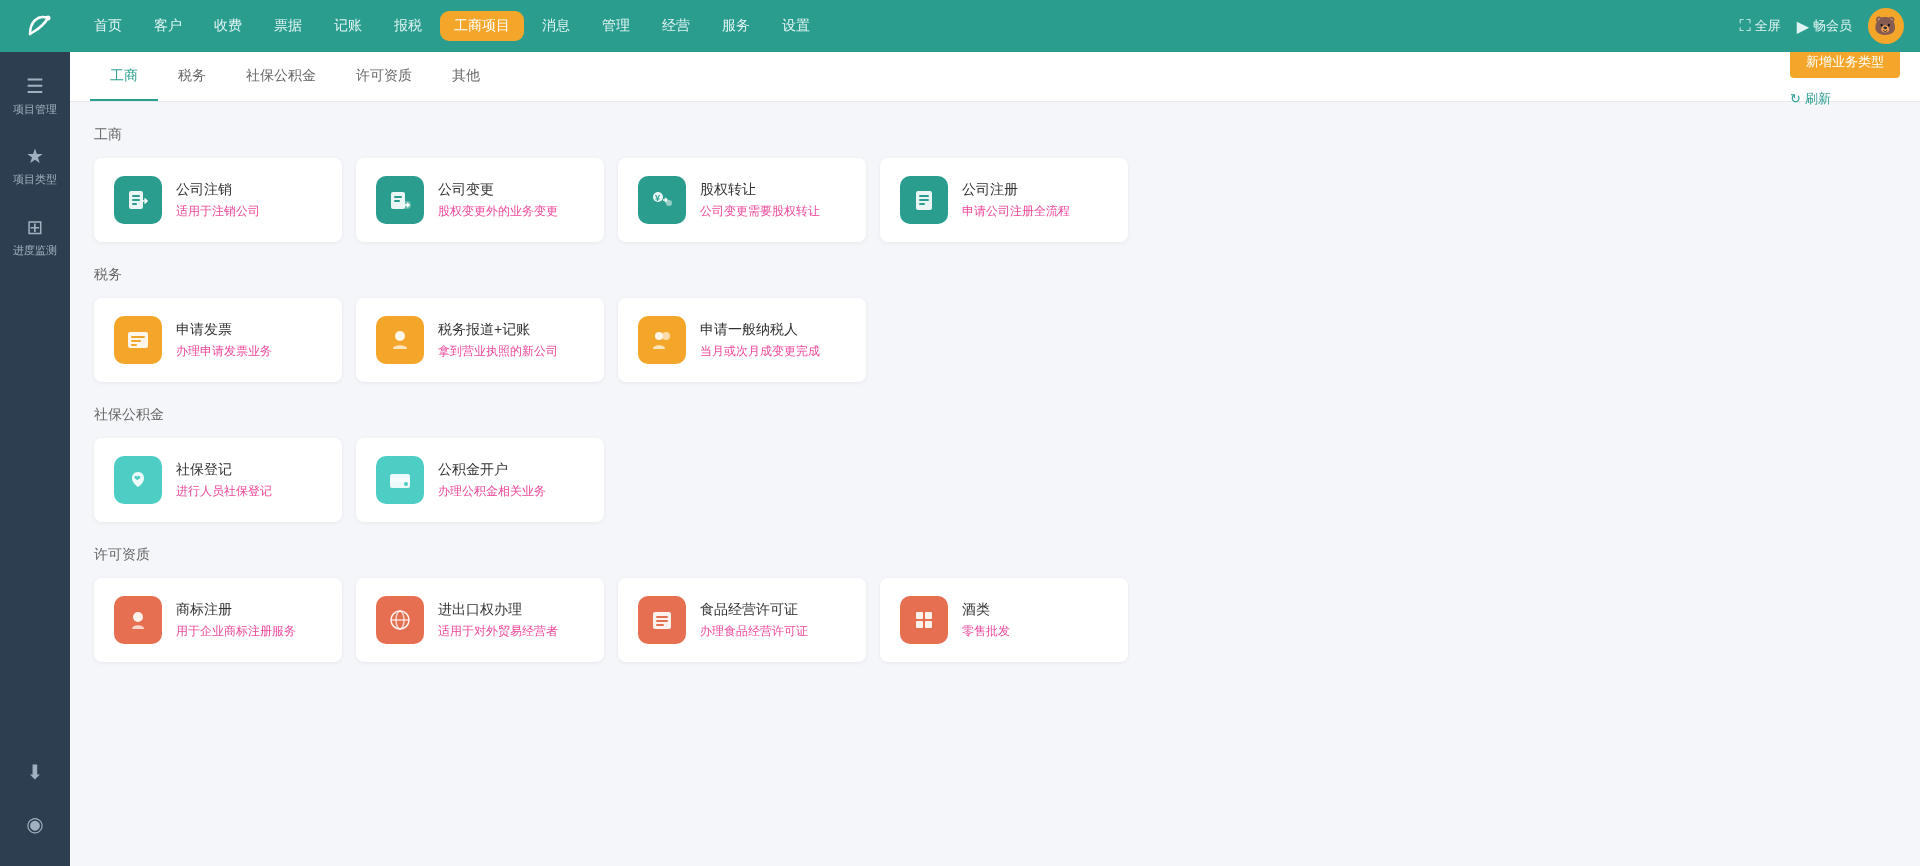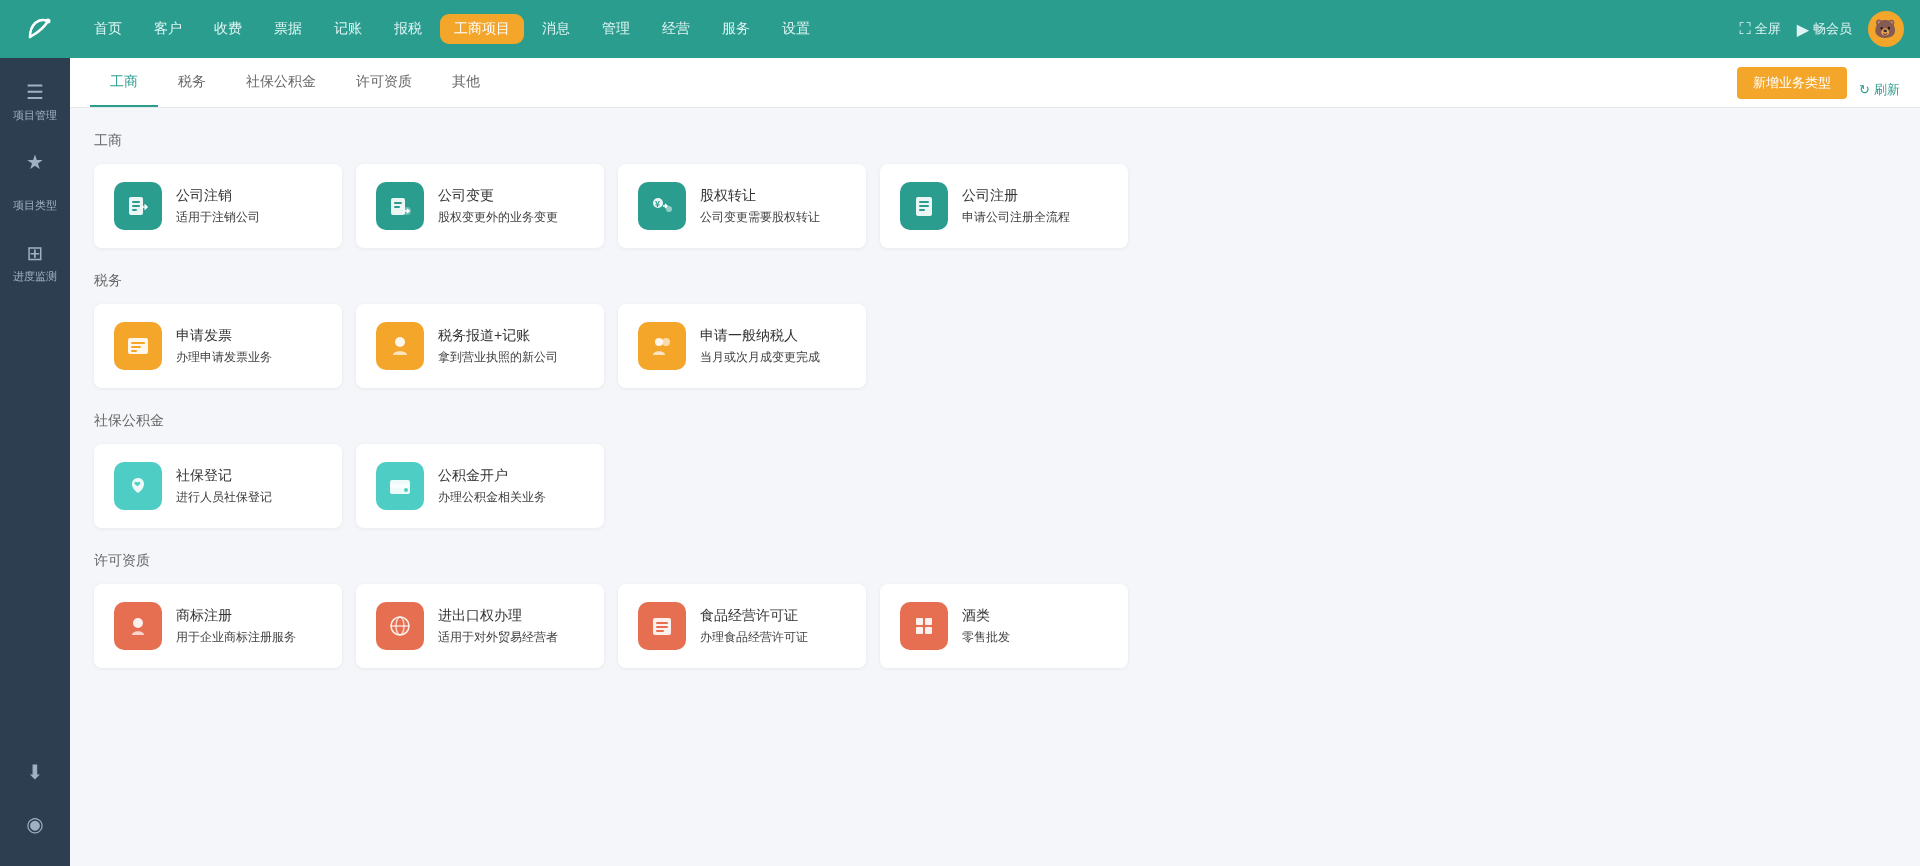--- a/index.html
+++ b/index.html
@@ -1,21 +1,21 @@
 <!DOCTYPE html>
 <html><head>
   <meta charset="utf-8">
   <style>
     * { box-sizing: border-box; margin: 0; padding: 0; }
     body { font-family: "Microsoft YaHei", "PingFang SC", sans-serif; background: #f0f2f5; display: flex; flex-direction: column; height: 866px; overflow: hidden; }
 
     
     .top-nav {
       background: #2a9d8f;
-      height: 58px;
+      height: 52px;
       display: flex;
       align-items: center;
       padding: 0 16px;
       flex-shrink: 0;
     }
     .top-nav .logo {
       width: 44px;
       height: 44px;
       display: flex;
       align-items: center;
@@ -135,22 +135,23 @@
       white-space: nowrap;
     }
     .tab-item.active {
       color: #2a9d8f;
       border-bottom: 2px solid #2a9d8f;
       font-weight: 500;
     }
     .tab-bar-right {
       margin-left: auto;
       display: flex;
-      align-items: flex-end;
+      align-items: flex-start;
       gap: 12px;
+      flex-direction: column;
     }
     .btn-add-type {
       background: #f4a62a;
       color: #fff;
       border: none;
       padding: 7px 16px;
       border-radius: 4px;
       font-size: 13px;
       cursor: pointer;
       white-space: nowrap;
@@ -213,21 +214,21 @@
       font-size: 22px;
       color: #fff;
     }
     .icon-teal { background: #2a9d8f; }
     .icon-orange { background: #f4a62a; }
     .icon-red { background: #e76f51; }
     .icon-light-teal { background: #4ecdc4; }
 
     .card-text { display: flex; flex-direction: column; gap: 4px; }
     .card-title { font-size: 14px; color: #333; font-weight: 500; }
-    .card-desc { font-size: 12px; color: #404040; }
+    .card-desc { font-size: 12px; color: #ec4899; }
 
     
     .section-block { margin-bottom: 20px; }
 
     
     .scroll-content::-webkit-scrollbar { width: 6px; }
     .scroll-content::-webkit-scrollbar-track { background: #f0f0f0; }
     .scroll-content::-webkit-scrollbar-thumb { background: #ccc; border-radius: 3px; }
   </style>
 </head>
@@ -270,21 +271,21 @@
 
 <div class="main-layout">
 
   <div class="sidebar">
     <div class="sidebar-item">
       <span class="si-icon">☰</span>
       <span style="font-size:11px;text-align:center;line-height:1.3;">项目管理</span>
     </div>
     <div class="sidebar-item">
       <span class="si-icon">★</span>
-      <span style="font-size:11px;text-align:center;line-height:1.3;margin-top:20px;">项目类型</span>
+      <span style="font-size:11px;text-align:center;line-height:1.3;">项目类型</span>
     </div>
     <div class="sidebar-item">
       <span class="si-icon">⊞</span>
       <span style="font-size:11px;text-align:left;line-height:1.3;">进度监测</span>
     </div>
     <div class="sidebar-bottom">
       <div class="sidebar-item">
         <span style="font-size:20px;">⬇</span>
       </div>
       <div class="sidebar-item">

